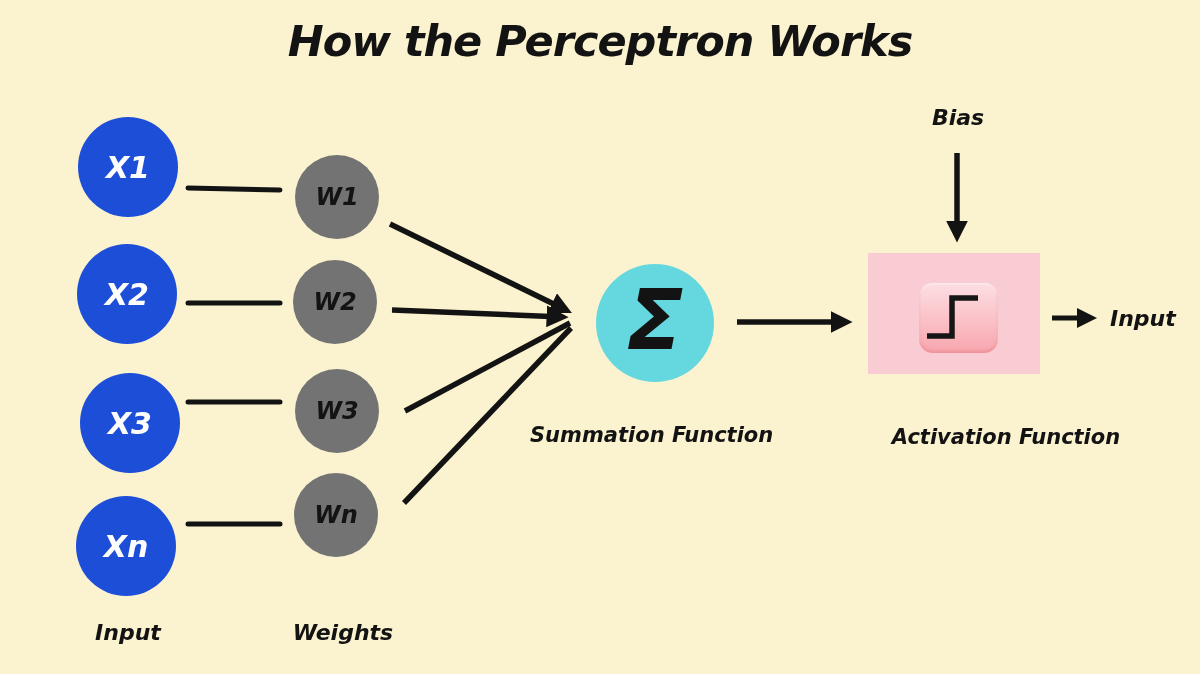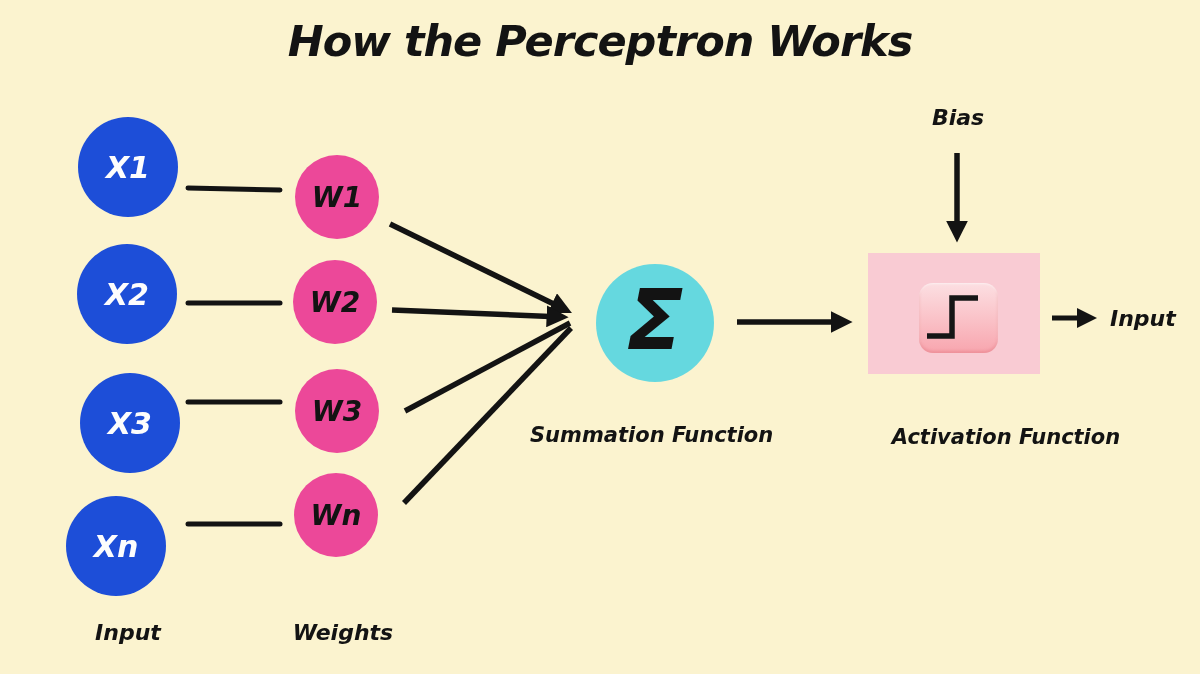--- a/index.html
+++ b/index.html
@@ -43,28 +43,28 @@
     font-weight: bold;
   }
   .xnode {
     width: 100px; height: 100px;
     background: #1d4ed8;
     color: #FDFDFD;
     font-size: 30px;
   }
   .wnode {
     width: 84px; height: 84px;
-    background: #ec4899;
+    background: #737373;
     color: #131313;
-    font-size: 28px;
+    font-size: 24px;
   }
   .x1 { left: 78px;  top: 117px; }
   .x2 { left: 77px;  top: 244px; }
   .x3 { left: 80px;  top: 373px; }
-  .xn { left: 66px;  top: 496px; }
+  .xn { left: 76px;  top: 496px; }
   .w1 { left: 295px; top: 155px; }
   .w2 { left: 293px; top: 260px; text-align: center; }
   .w3 { left: 295px; top: 369px; }
   .wn { left: 294px; top: 473px; }
   .sigma {
     left: 596px; top: 264px;
     width: 118px; height: 118px;
     background: #65D8DF;
     color: #131313;
     font-size: 84px;

